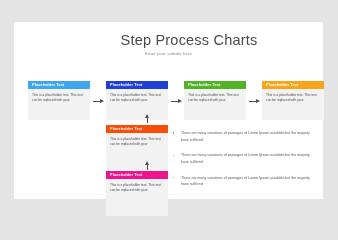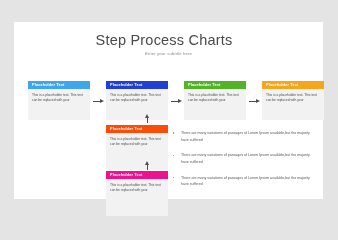--- a/index.html
+++ b/index.html
@@ -24,20 +24,21 @@
   #title {
     position: absolute;
     left: 0;
     top: 10px;
     width: 300px;
     text-align: center;
     font-size: 14.5px;
     color: #4a4a4a;
     letter-spacing: 0.2px;
     font-weight: 400;
+    padding-left: 25px;
   }
   #subtitle {
     position: absolute;
     left: 0;
     top: 29px;
     width: 309px;
     text-align: center;
     font-size: 4.2px;
     color: #8a8a8a;
     letter-spacing: 0.15px;

